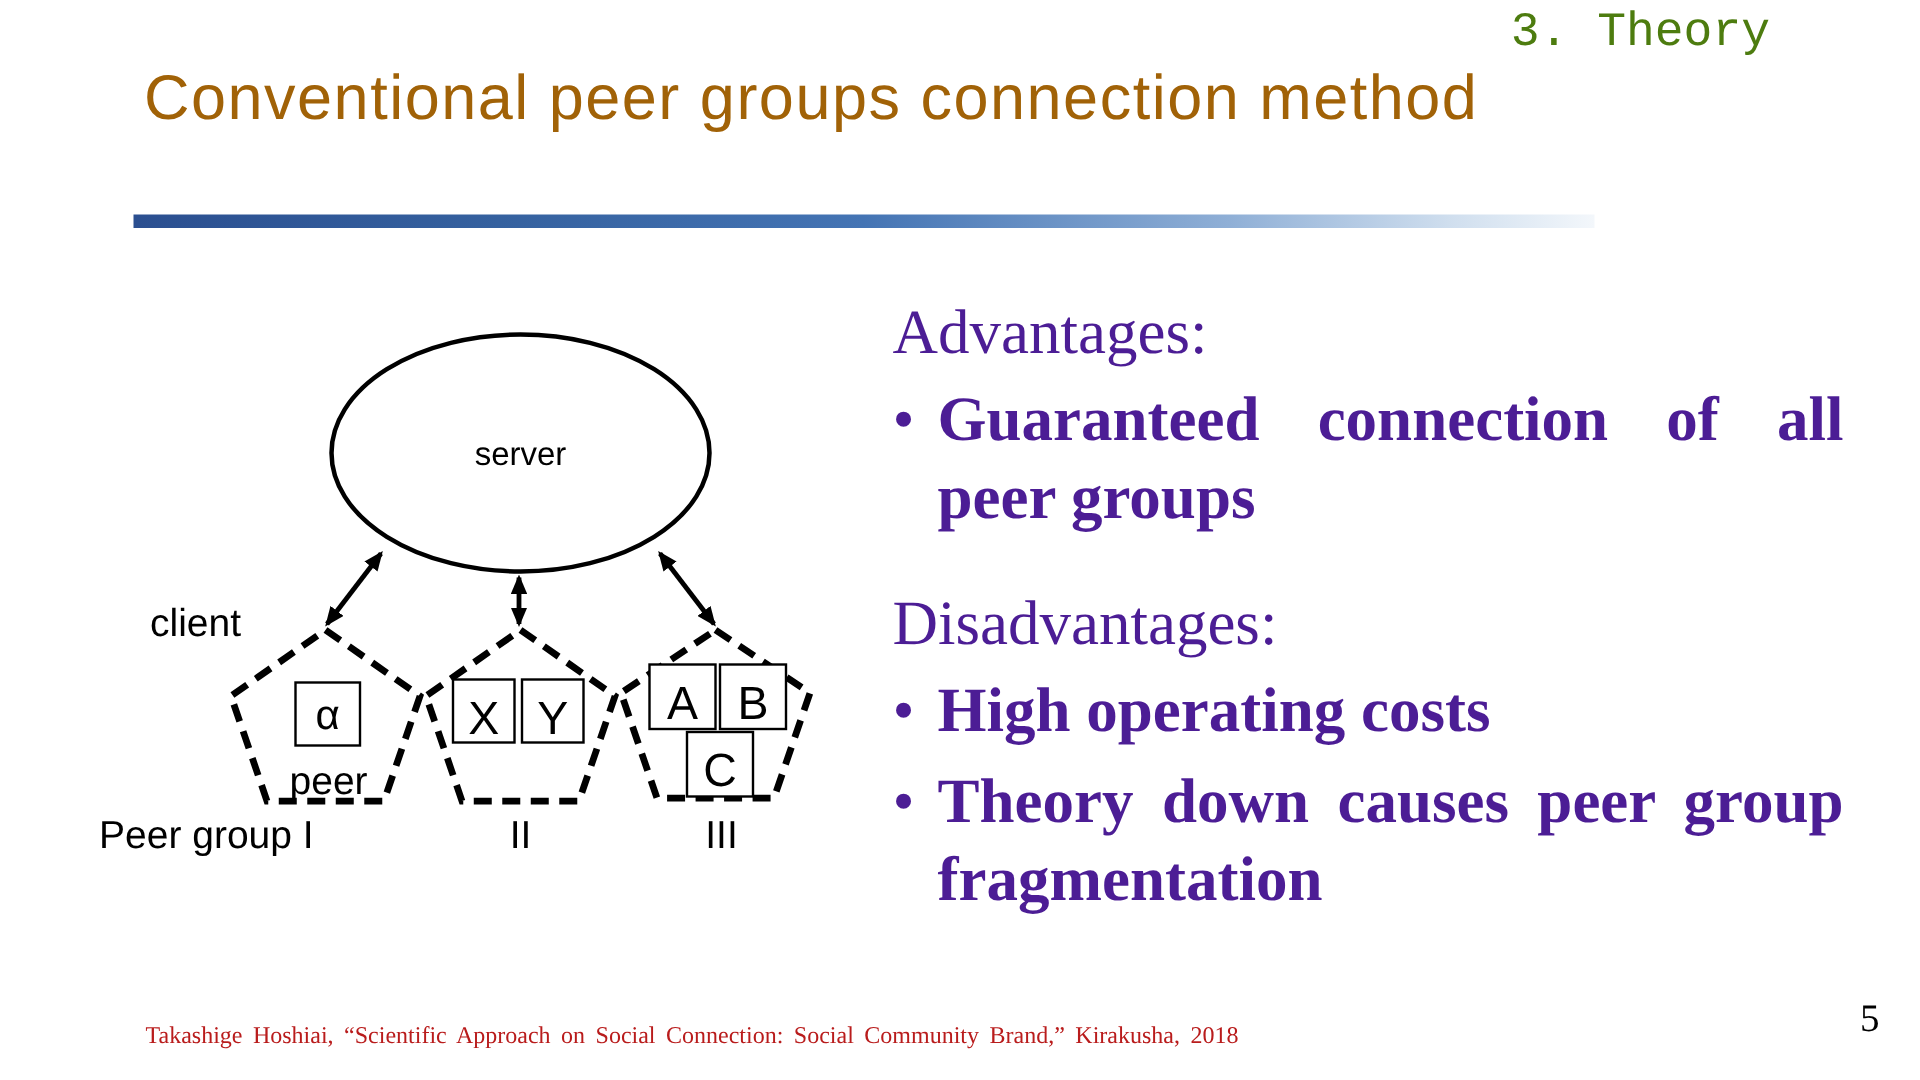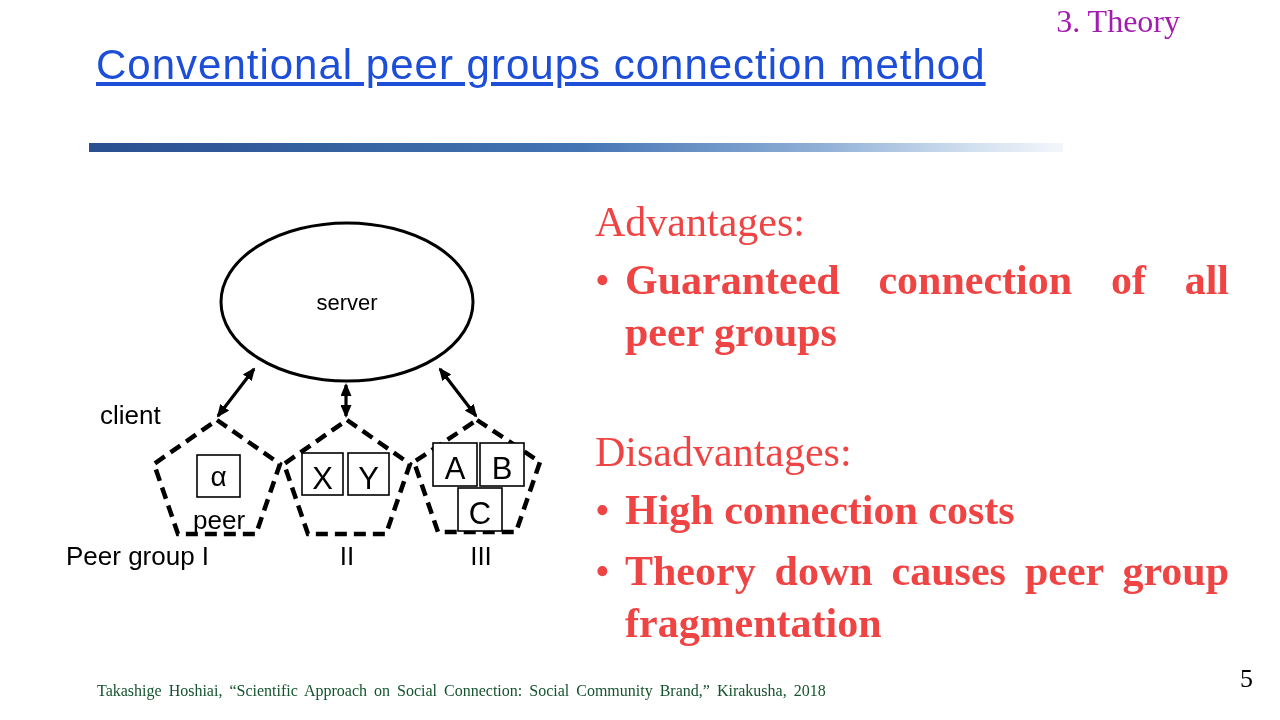--- a/index.html
+++ b/index.html
@@ -4,52 +4,51 @@
 <style>
   html,body{margin:0;padding:0;}
   body{
     width:1280px;height:720px;position:relative;overflow:hidden;
     background:#ffffff;color:#000;
     font-family:"Liberation Sans","DejaVu Sans",sans-serif;
   }
   
   .section-label{
     position:absolute;top:4px;right:100px;
-    font-family:Liberation Serif, serif;
-    font-size:32px;line-height:1.1;color:#a21caf;
+    font-family:Liberation Mono, monospace;
+    font-size:32px;line-height:1.1;color:#4d7c0f;
   }
   .slide-title{
     position:absolute;left:96px;top:42px;width:1000px;
-    font-size:42px;line-height:46px;letter-spacing:1px;color:#1d4ed8;
+    font-size:42px;line-height:46px;letter-spacing:1px;color:#a16207;
     font-weight:400;
-    text-decoration:underline;
   }
   .title-rule{
     position:absolute;left:89px;top:143px;width:974px;height:9px;
     background:linear-gradient(to right,#2b4f90 0%,#35619f 25%,#4474b4 50%,#8fafd6 75%,#cfdeee 90%,#f3f7fb 100%);
   }
   
   svg.diagram{position:absolute;left:0;top:0;width:1280px;height:720px;}
   .svg-sans{font-family:"Liberation Sans","DejaVu Sans",sans-serif;fill:#000;}
   
   .content-col{
     position:absolute;left:595px;top:196px;width:634px;
     font-family:"Liberation Serif","DejaVu Serif",serif;
-    font-size:42px;line-height:52px;color:#ef4444;
+    font-size:42px;line-height:52px;color:#4c1d95;
   }
   .content-heading{margin:0 0 6px 0;}
-  .content-heading.second{margin-top:68px;}
+  .content-heading.second{margin-top:32px;}
   .bullet{display:flex;margin:0 0 9px 0;}
   .bullet .dot{width:30px;flex:0 0 30px;}
   .bullet .btext{flex:1;text-align:justify;font-weight:bold;}
   
   .footer-citation{
     position:absolute;left:97px;top:682px;width:760px;
     font-family:"Liberation Serif","DejaVu Serif",serif;
-    font-size:16px;word-spacing:3px;white-space:nowrap;color:#14532d;
+    font-size:16px;word-spacing:3px;white-space:nowrap;color:#b91c1c;
   }
   .page-number{
     position:absolute;right:27px;top:664px;
     font-family:"Liberation Serif","DejaVu Serif",serif;
     font-size:26px;color:#000;
   }
 </style>
 </head>
 <body>
 
@@ -100,21 +99,21 @@
 
 <div class="content-col">
   <div class="content-heading">Advantages:</div>
   <div class="bullet">
     <span class="dot">•</span>
     <div class="btext">Guaranteed connection of all peer groups</div>
   </div>
   <div class="content-heading second">Disadvantages:</div>
   <div class="bullet">
     <span class="dot">•</span>
-    <div class="btext">High connection costs</div>
+    <div class="btext">High operating costs</div>
   </div>
   <div class="bullet">
     <span class="dot">•</span>
     <div class="btext">Theory down causes peer group fragmentation</div>
   </div>
 </div>
 
 <div class="footer-citation">Takashige Hoshiai, “Scientific Approach on Social Connection: Social Community Brand,” Kirakusha, 2018</div>
 <div class="page-number">5</div>
 

